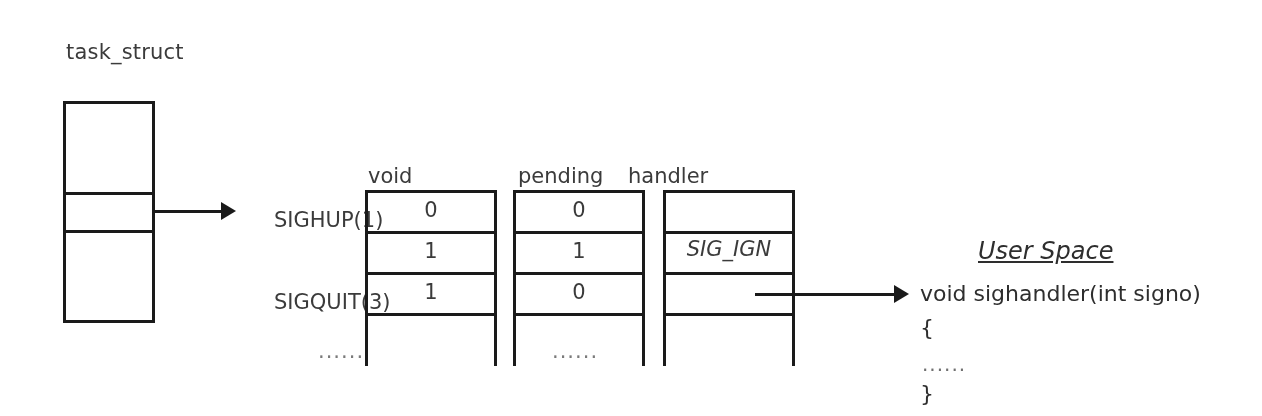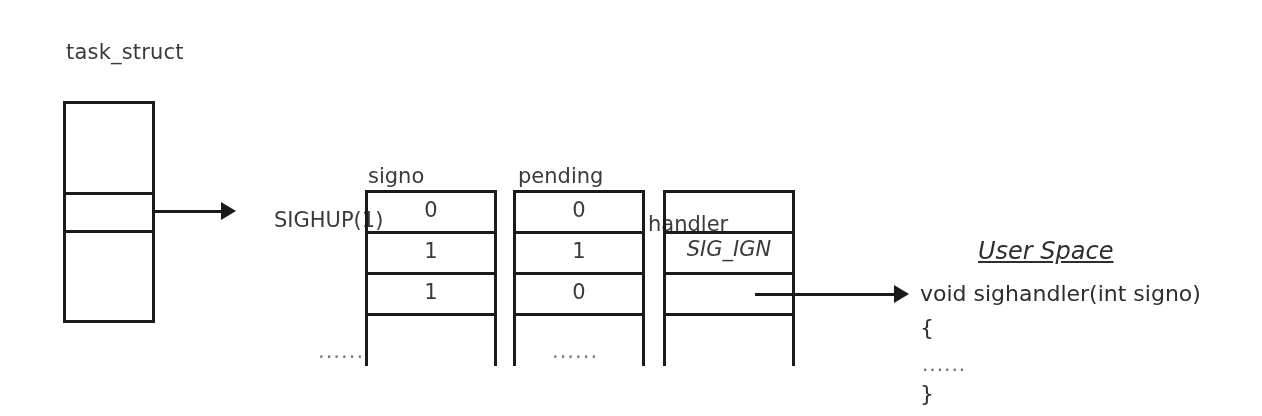--- a/index.html
+++ b/index.html
@@ -135,42 +135,43 @@
   <div class="abs ts-title">task_struct</div>
 
   <div class="abs ts-box"></div>
   <div class="abs ts-div ts-div-1"></div>
   <div class="abs ts-div ts-div-2"></div>
 
   <div class="abs arrow-line" style="left:155px; top:210px; width:68px;"></div>
   <div class="abs arrow-head" style="left:221px; top:202px;"></div>
 
   <div class="abs sig-label" style="top:208px;">SIGHUP(1)</div>
+  <div class="abs sig-label" style="top:290px;">SIGQUIT(3)</div>
 
-  <div class="abs col-header" style="left:368px; top:164px;">signo</div>
+  <div class="abs col-header" style="left:368px; top:164px;">void</div>
   <div class="abs col" style="left:365px; top:190px; width:132px; height:176px;"></div>
   <div class="abs row-div" style="left:365px; top:231px; width:132px;"></div>
   <div class="abs row-div" style="left:365px; top:272px; width:132px;"></div>
   <div class="abs row-div" style="left:365px; top:313px; width:132px;"></div>
   <div class="abs cell-text" style="left:365px; top:198px; width:132px;">0</div>
   <div class="abs cell-text" style="left:365px; top:239px; width:132px;">1</div>
   <div class="abs cell-text" style="left:365px; top:280px; width:132px;">1</div>
   <div class="abs ellipsis" style="left:318px; top:339px;">......</div>
 
   <div class="abs col-header" style="left:518px; top:164px;">pending</div>
   <div class="abs col" style="left:513px; top:190px; width:132px; height:176px;"></div>
   <div class="abs row-div" style="left:513px; top:231px; width:132px;"></div>
   <div class="abs row-div" style="left:513px; top:272px; width:132px;"></div>
   <div class="abs row-div" style="left:513px; top:313px; width:132px;"></div>
   <div class="abs cell-text" style="left:513px; top:198px; width:132px;">0</div>
   <div class="abs cell-text" style="left:513px; top:239px; width:132px;">1</div>
   <div class="abs cell-text" style="left:513px; top:280px; width:132px;">0</div>
   <div class="abs ellipsis" style="left:552px; top:339px;">......</div>
 
-  <div class="abs col-header" style="left:648px; top:164px;margin-top:48px;">handler</div>
+  <div class="abs col-header" style="left:628px; top:164px;">handler</div>
   <div class="abs col" style="left:663px; top:190px; width:132px; height:176px;"></div>
   <div class="abs row-div" style="left:663px; top:231px; width:132px;"></div>
   <div class="abs row-div" style="left:663px; top:272px; width:132px;"></div>
   <div class="abs row-div" style="left:663px; top:313px; width:132px;"></div>
   <div class="abs cell-text" style="left:663px; top:237px; width:132px;font-style:italic;">SIG_IGN</div>
   <div class="abs cell-text" style="left:663px; top:278px; width:132px;"></div>
 
   <div class="abs arrow-line" style="left:755px; top:293px; width:141px;"></div>
   <div class="abs arrow-head" style="left:894px; top:285px;"></div>
 

